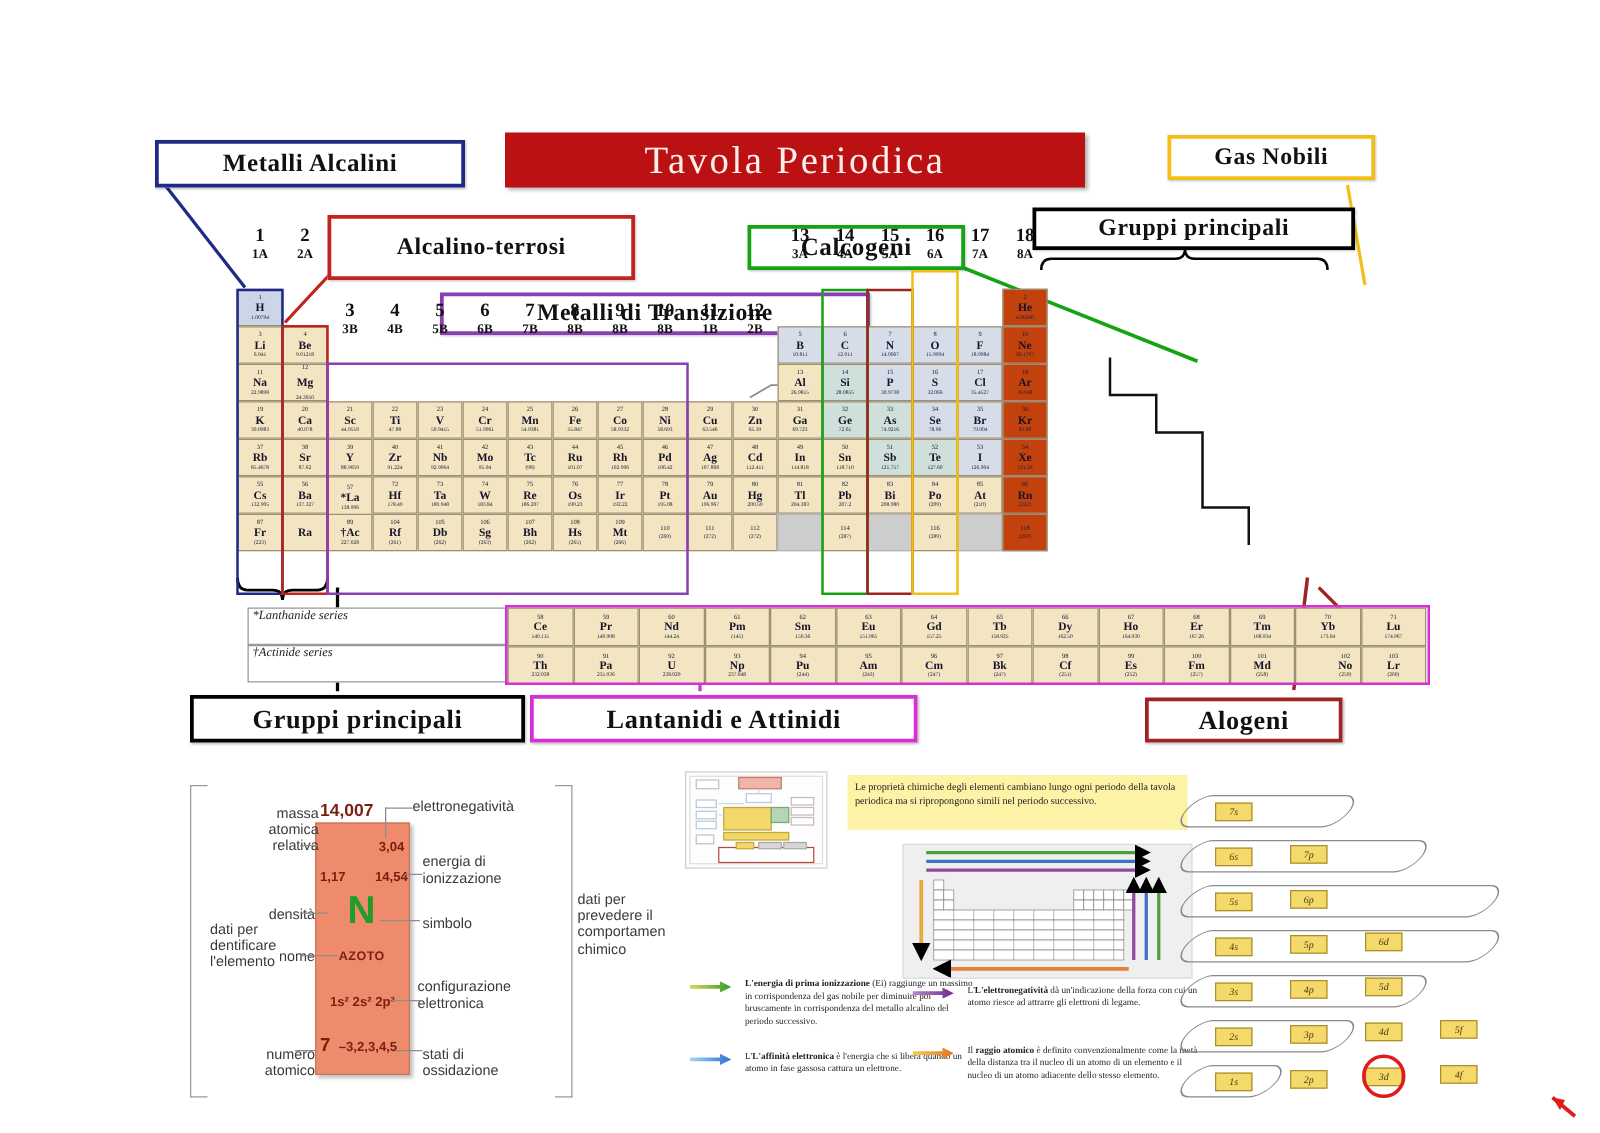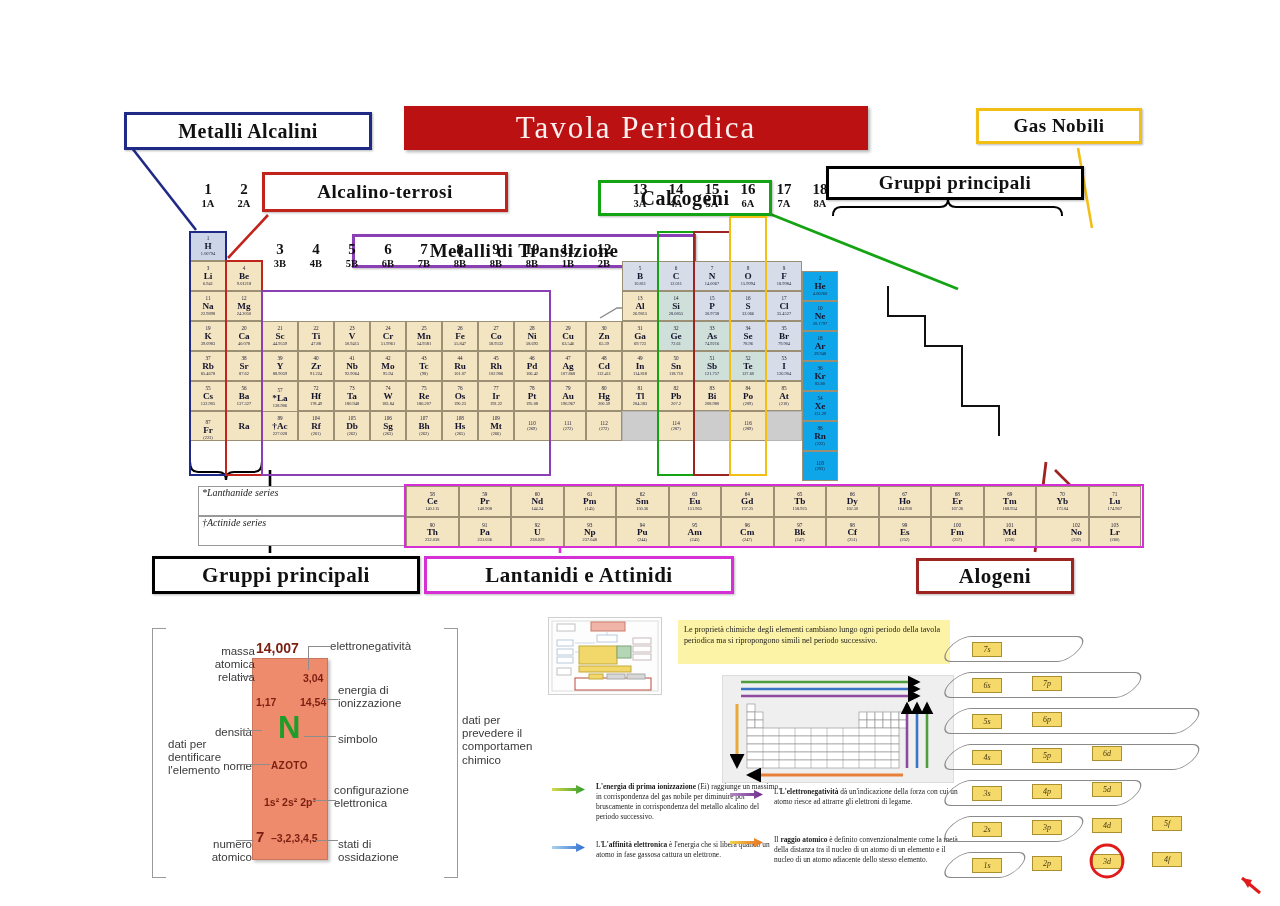--- a/index.html
+++ b/index.html
@@ -18,40 +18,40 @@
     font-family:"Liberation Serif", serif; font-weight:bold;
     display:flex; align-items:center; justify-content:center;
     color:#111; white-space:nowrap; letter-spacing:.5px;
     box-shadow:1px 1px 2px rgba(0,0,0,.28);
   }
   .callout.blue   { border-color:#1f2a86; }
   .callout.red    { border-color:#c0241c; }
   .callout.purple { border-color:#8a3fb5; }
   .callout.green  { border-color:#14a312; }
   .callout.black  { border-color:#000; }
-  .callout.yellow { border-color:#f2bf17;margin-left:42px; }
+  .callout.yellow { border-color:#f2bf17; }
   .callout.magenta{ border-color:#d52fd5; }
   .callout.darkred{ border-color:#9d2420; }
 
   
   #ptable { position:absolute; left:190px; top:214px; }
   .grid { position:absolute; left:0; top:0; }
   .cell {
     position:absolute; border:1px solid #9b8f74;
     background:#f3e4c2; overflow:hidden;
     display:flex; flex-direction:column; align-items:center;
     justify-content:center; line-height:1;
     font-family:"Liberation Serif", serif;
   }
   .cell .z   { font-size:5.2px; color:#20203a; margin-bottom:.5px; }
   .cell .sym { font-size:9.2px; font-weight:bold; color:#14142c; }
   .cell .m   { font-size:4.4px; color:#20203a; margin-top:.5px; }
   .cell.nm   { background:#d7dde8; }
   .cell.metloid { background:#cfe0db; }
-  .cell.ng   { background:#0ea5e9;margin-top:40px; }
+  .cell.ng   { background:#c2410c; }
   .cell.hyd  { background:#ccd6e8; }
   .cell.empty{ background:#cdcdcd; border-color:#b5b5b5; }
 
   
   .ghdr { position:absolute; text-align:center; font-family:"Liberation Serif", serif; }
   .ghdr .n1 { font-size:15px; font-weight:bold; color:#111; line-height:1.05; }
   .ghdr .n2 { font-size:10.5px; font-weight:bold; color:#111; line-height:1.05; }
 
   
   .hl { position:absolute; border:2.6px solid; pointer-events:none; }
@@ -144,21 +144,21 @@
 
   <path d="M190,462 Q190,472 198,472 L218,472 Q226,472 226,480 Q226,472 234,472 L254,472 Q262,472 262,462" stroke="#000" stroke-width="2.2" fill="none"></path>
 
   <polyline points="888,286 888,316 925,316 925,346 962,346 962,376 962,406 999,406 999,436" stroke="#111" stroke-width="2" fill="none"></polyline>
 </svg>
 
 <div class="callout blue" style="left:124px;top:112px;width:248px;height:38px;font-size:20px;">
   <span>Metalli Alcalini</span>
 </div>
 
-<div class="callout red" style="left:262px;top:172px;width:246px;height:40px;font-size:19px;">
+<div class="callout red" style="left:262px;top:172px;width:246px;height:52px;font-size:19px;">
   <span>Alcalino-terrosi</span>
 </div>
 
 <div class="callout purple" style="left:352px;top:234px;width:344px;height:34px;font-size:19px;">
   <span>Metalli di  Transizione</span>
 </div>
 
 <div class="callout green" style="left:598px;top:180px;width:174px;height:36px;font-size:20px;">
   <span>Calcogeni</span>
 </div>
@@ -307,21 +307,21 @@
       <div class="cell ng" style="left: 612px; top: 47px; width: 36px; height: 30px;">
         <span class="z">10</span>
         <span class="sym">Ne</span>
         <span class="m">20.1797</span>
       </div>
       <div class="cell " style="left: 0px; top: 77px; width: 36px; height: 30px;">
         <span class="z">11</span>
         <span class="sym">Na</span>
         <span class="m">22.9898</span>
       </div>
-      <div class="cell " style="left: 36px; top: 77px; width: 36px; height: 30px;">
+      <div class="cell " style="left: 36px; top: 77px; width: 36px; height: 30px; justify-content: space-between;">
         <span class="z">12</span>
         <span class="sym">Mg</span>
         <span class="m">24.3050</span>
       </div>
       <div class="cell " style="left: 432px; top: 77px; width: 36px; height: 30px;">
         <span class="z">13</span>
         <span class="sym">Al</span>
         <span class="m">26.9815</span>
       </div>
       <div class="cell metloid" style="left: 468px; top: 77px; width: 36px; height: 30px;">
@@ -612,21 +612,21 @@
       <div class="cell " style="left: 576px; top: 167px; width: 36px; height: 30px;">
         <span class="z">85</span>
         <span class="sym">At</span>
         <span class="m">(210)</span>
       </div>
       <div class="cell ng" style="left: 612px; top: 167px; width: 36px; height: 30px;">
         <span class="z">86</span>
         <span class="sym">Rn</span>
         <span class="m">(222)</span>
       </div>
-      <div class="cell " style="left: 0px; top: 197px; width: 36px; height: 30px; justify-content: flex-end;">
+      <div class="cell " style="left: 0px; top: 197px; width: 36px; height: 30px;">
         <span class="z">87</span>
         <span class="sym">Fr</span>
         <span class="m">(223)</span>
       </div>
       <div class="cell " style="left: 36px; top: 197px; width: 36px; height: 30px; gap: 16px;">
         <span class="z">88</span>
         <span class="sym">Ra</span>
         <span class="m">226.025</span>
       </div>
       <div class="cell " style="left: 72px; top: 197px; width: 36px; height: 30px;">

